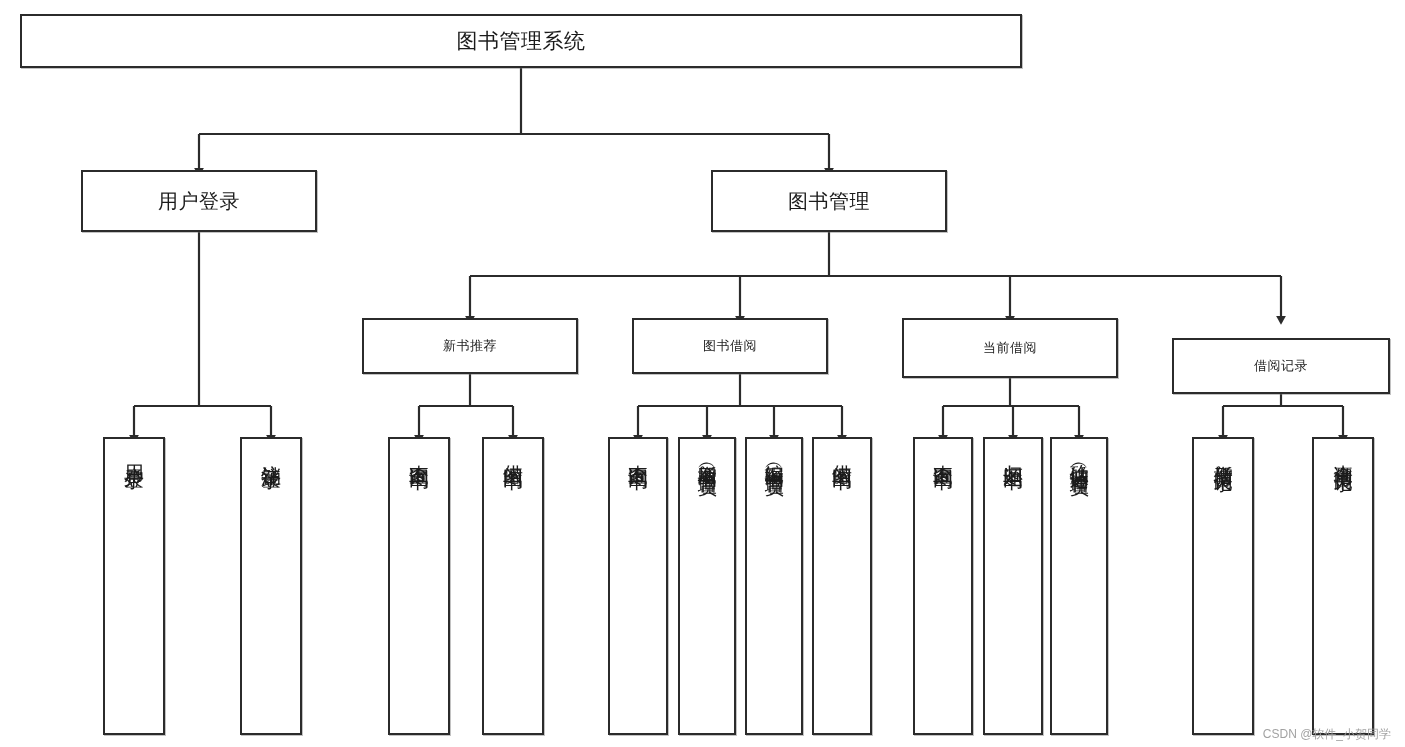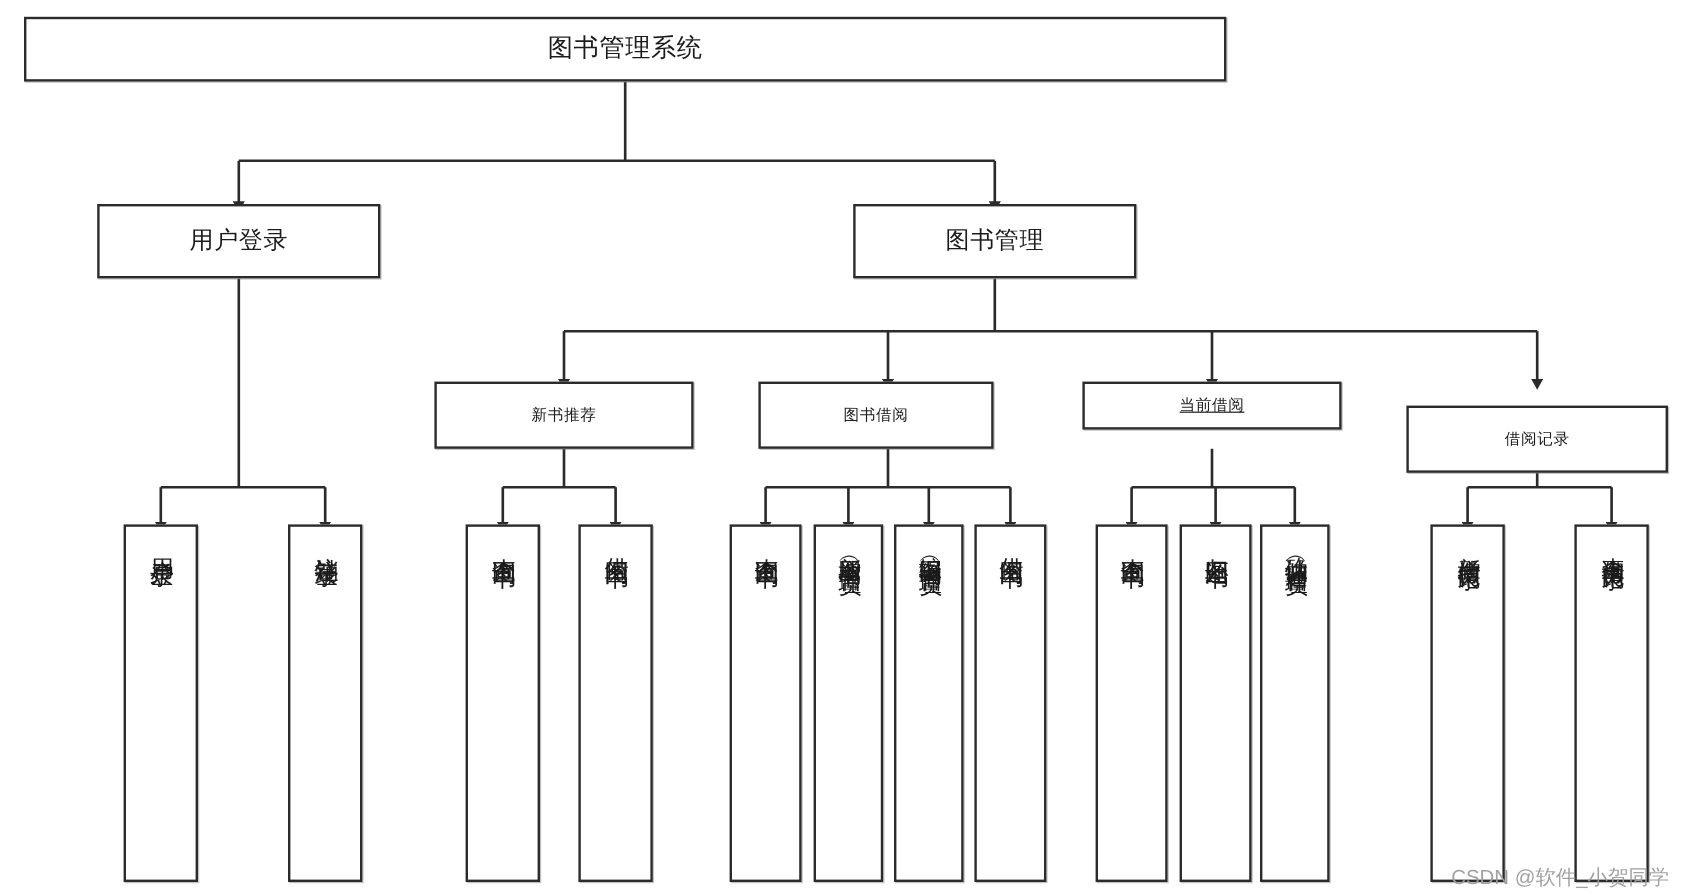--- a/index.html
+++ b/index.html
@@ -71,21 +71,21 @@
   }
   .edge-line {
     stroke: #2b2b2b;
     stroke-width: 2.2;
     fill: none;
   }
   .watermark {
     position: absolute;
     right: 14px;
     bottom: 4px;
-    font-size: 17px;
+    font-size: 12px;
     color: #9d9d9d;
     opacity: 0.95;
     white-space: nowrap;
     font-family: "Liberation Sans", "DejaVu Sans", sans-serif;
   }
 </style>
 </head>
 <body>
 
 <div id="diagram-root">
@@ -140,21 +140,21 @@
       </div>
       <div class="node level1" style="left: 711px; top: 170px; width: 236px; height: 62px;">
         <span class="node-label">图书管理</span>
       </div>
       <div class="node level2" style="left: 362px; top: 318px; width: 216px; height: 56px;">
         <span class="node-label">新书推荐</span>
       </div>
       <div class="node level2" style="left: 632px; top: 318px; width: 196px; height: 56px;">
         <span class="node-label">图书借阅</span>
       </div>
-      <div class="node level2" style="left: 902px; top: 318px; width: 216px; height: 40px; text-decoration: underline;">
+      <div class="node level2" style="left: 902px; top: 318px; width: 216px; height: 60px;">
         <span class="node-label">当前借阅</span>
       </div>
       <div class="node level2" style="left: 1172px; top: 318px; width: 218px; height: 56px; margin-top: 20px;">
         <span class="node-label">借阅记录</span>
       </div>
       <div class="node leaf" style="left: 103px; top: 437px; width: 62px; height: 298px;">
         <span class="node-label">用户登录</span>
       </div>
       <div class="node leaf" style="left: 240px; top: 437px; width: 62px; height: 298px;">
         <span class="node-label">注销登录</span>

